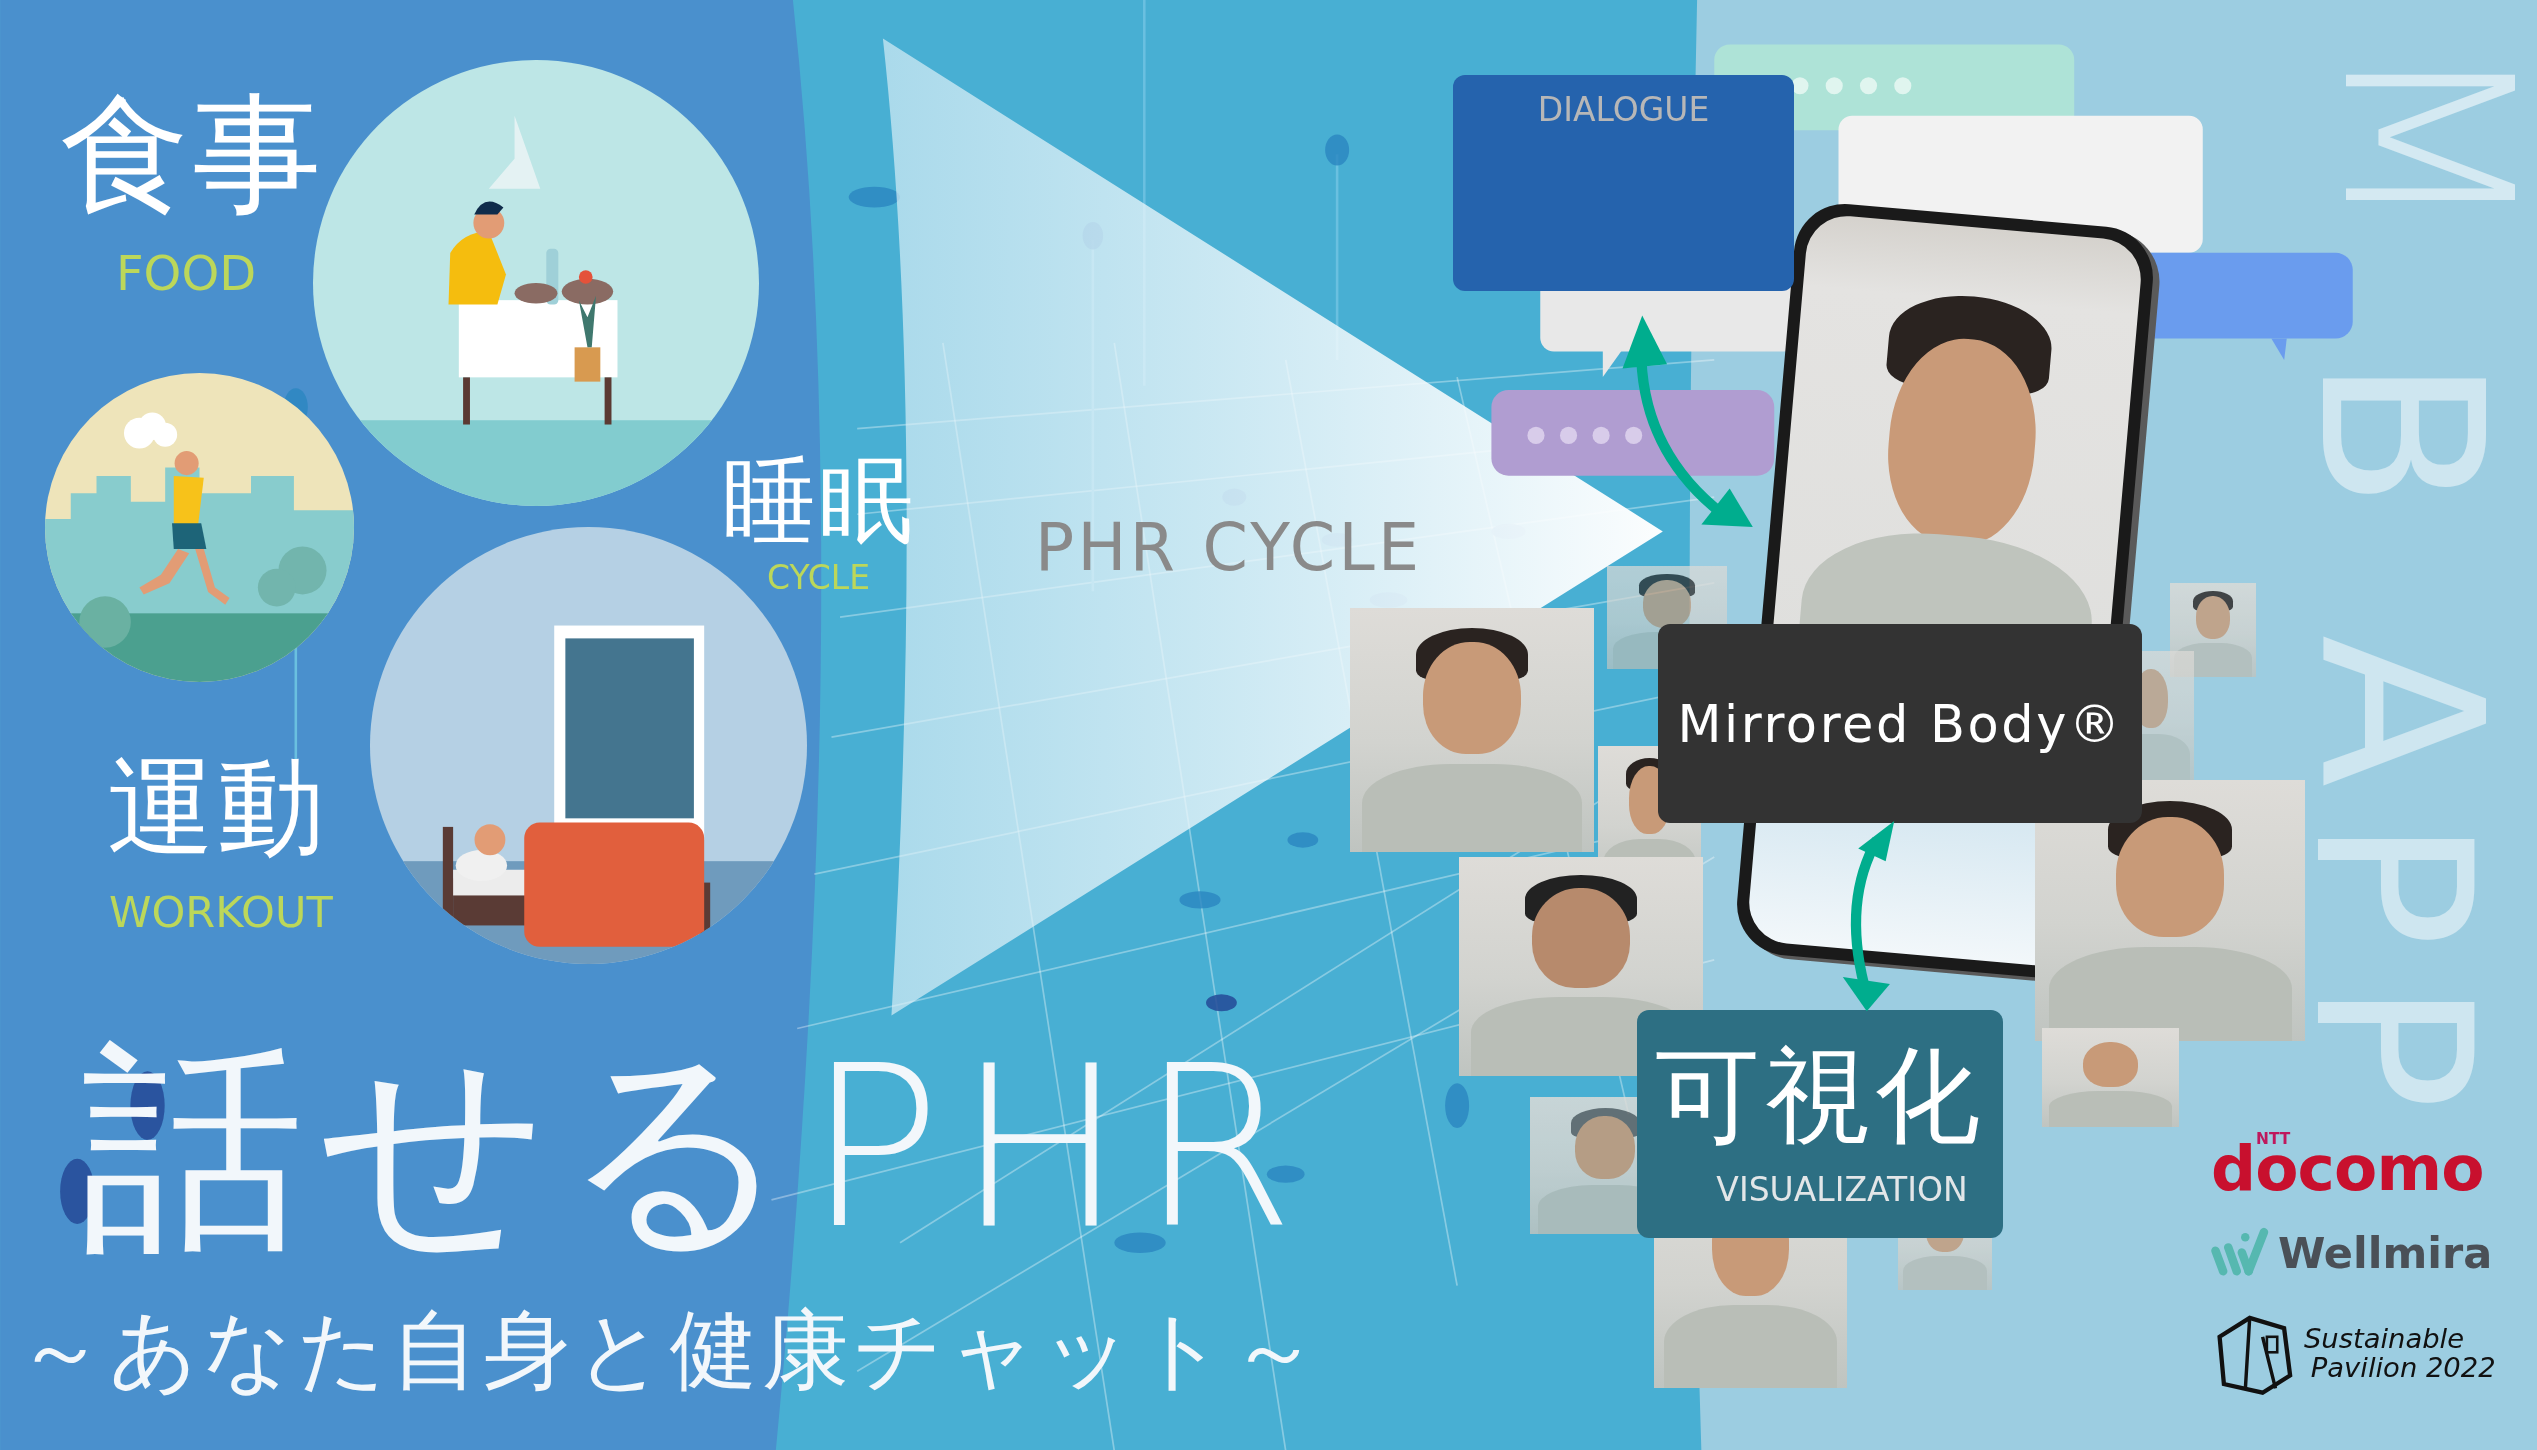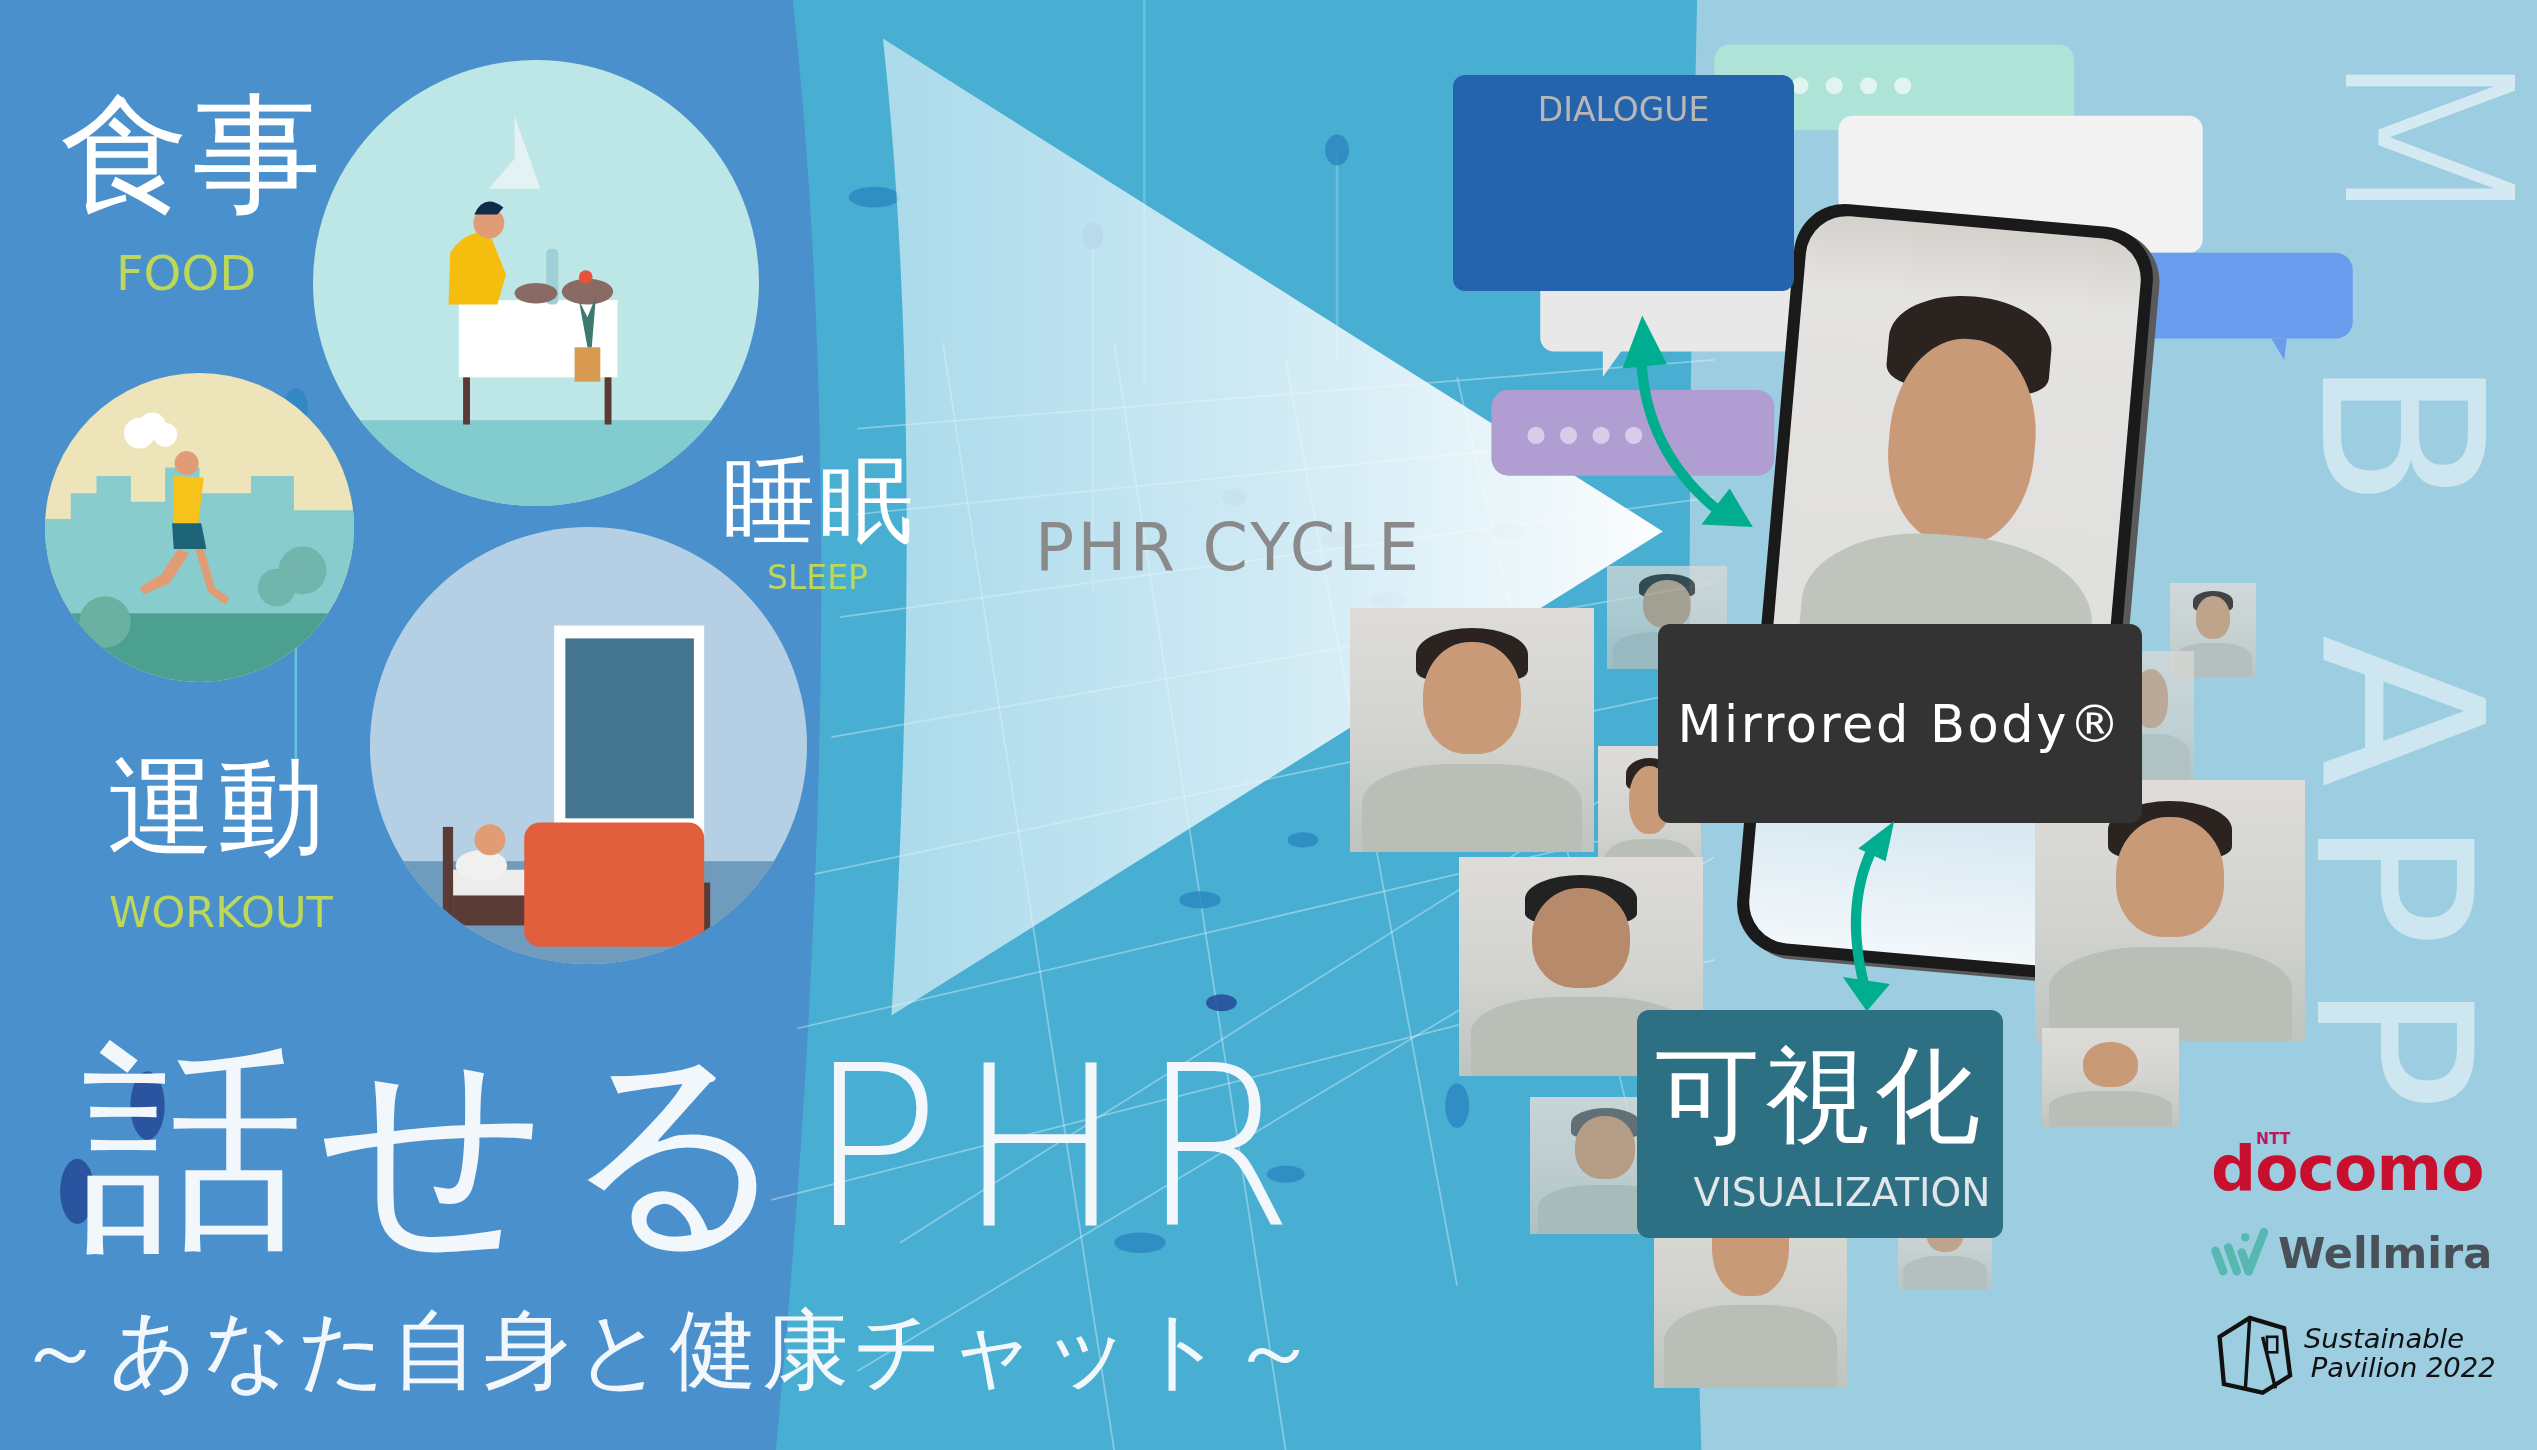--- a/index.html
+++ b/index.html
@@ -128,21 +128,21 @@
     <rect x="85" y="350" width="12" height="180" fill="#5a3b35"></rect>
     <rect x="385" y="415" width="12" height="115" fill="#5a3b35"></rect>
     <rect x="97" y="410" width="290" height="55" fill="#5a3b35"></rect>
     <rect x="97" y="400" width="85" height="30" fill="#ececec"></rect>
     <rect x="180" y="345" width="210" height="145" rx="18" fill="#e15f3d"></rect>
     <ellipse cx="130" cy="395" rx="30" ry="18" fill="#f0f0f0"></ellipse>
     <circle cx="140" cy="365" r="18" fill="#e29c75"></circle>
   </svg>
 </div>
 <div class="label-jp" style="left:722px;top:454px;font-size:94px;">睡眠</div>
-<div class="label-en" style="left:767px;top:561px;font-size:33px;">SLEEP</div>
+<div class="label-en" style="left:767px;top:561px;font-size:33px;">CYCLE</div>
 
 <div class="abs" style="left:1035px;top:510px;font-size:65px;color:#8a8a8a;letter-spacing:3.4px;font-family:'DejaVu Sans',sans-serif;">PHR CYCLE</div>
 
 <svg class="abs" style="left:0;top:0;" width="2538" height="1451" viewBox="0 0 2961 1693">
   <rect x="2000" y="52" width="420" height="100" rx="18" fill="#aee3d7"></rect>
   <path d="M2335 150 L2345 175 L2360 150 Z" fill="#aee3d7"></path>
   <g fill="#e0f5ef">
       <circle cx="2060" cy="100" r="10"></circle>
       <circle cx="2100" cy="100" r="10"></circle>
       <circle cx="2140" cy="100" r="10"></circle>
@@ -236,21 +236,21 @@
 <div class="box" style="left:1453px;top:75px;width:341px;height:216px;background:#2563ad;">
   <div style="font-size:33px;color:#b7b7b7;margin-top:15.4px;">DIALOGUE</div>
 </div>
 
 <div class="box" style="left:1658px;top:624px;width:484px;height:199px;background:#333333;">
   <div style="font-size:51px;line-height:1;margin-top:75px;letter-spacing:2.6px;">Mirrored Body®</div>
 </div>
 
 <div class="box" style="left:1637px;top:1010px;width:366px;height:228px;background:#2d6f83;">
   <div style="font-size:105px;line-height:1;margin-top:34px;letter-spacing:5.1px;">可視化</div>
-  <div style="font-size:39px;color:#e2e6e8;margin-top:21.4px;padding-left:44px;">VISUALIZATION</div>
+  <div style="font-size:33px;color:#e2e6e8;margin-top:21.4px;padding-left:44px;">VISUALIZATION</div>
 </div>
 
 <svg class="abs" style="left:0;top:0;" width="2538" height="1451" viewBox="0 0 2961 1693">
   <g stroke="#00ad8e" stroke-width="12" fill="none">
     <path d="M1915 420 Q1920 530 2010 600"></path>
     <path d="M2190 980 Q2150 1050 2175 1150"></path>
   </g>
   <g fill="#00ad8e">
     <path d="M1893 430 L1916 368 L1945 425 Z"></path>
     <path d="M1985 612 L2045 615 L2018 570 Z"></path>

